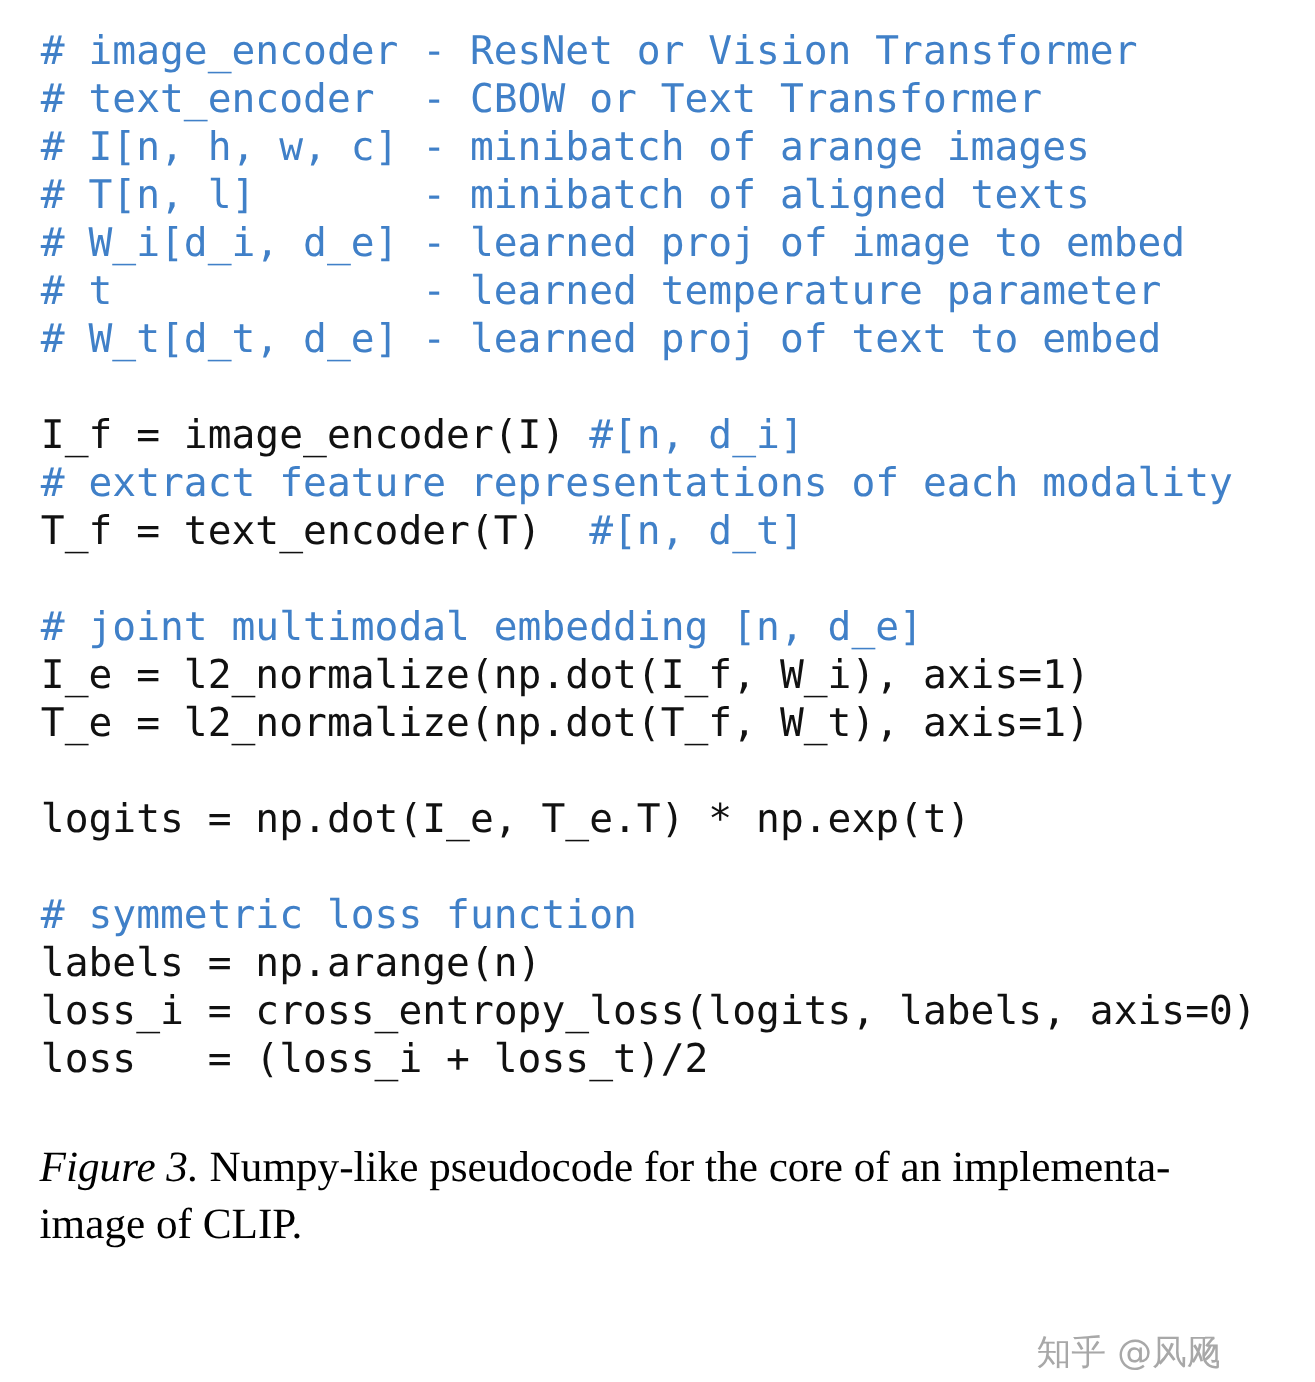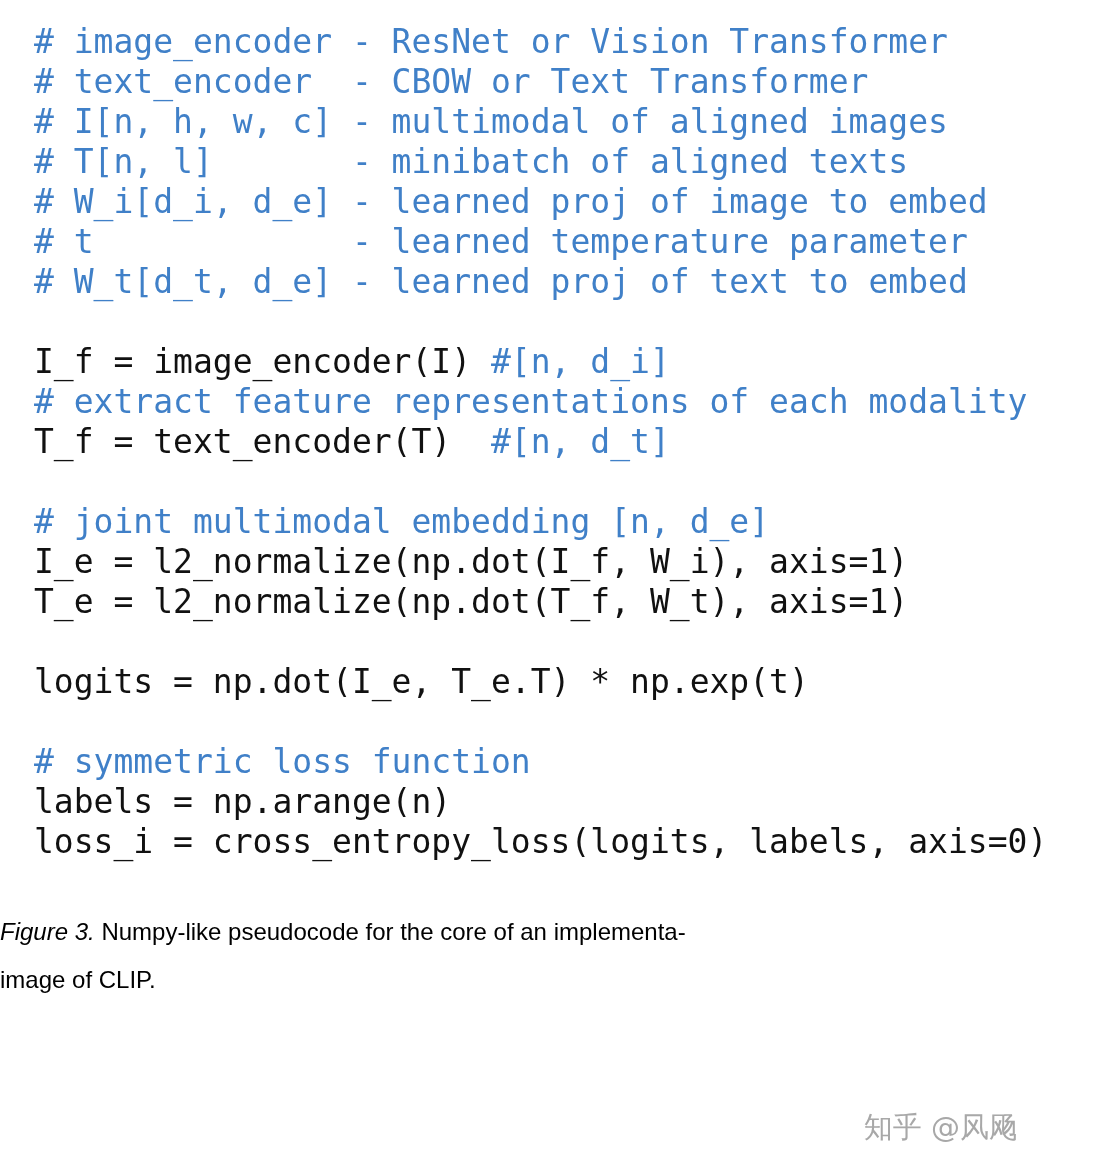--- a/index.html
+++ b/index.html
@@ -29,22 +29,23 @@
   }
   .code-line {
     white-space: pre;
     line-height: 40px;
     height: 40px;
   }
   .code-line .comment { color: var(--comment-color); }
   .code-line .code { color: var(--code-color); }
   .caption {
     margin-top: 46px;
-    font-family: Liberation Sans, sans-serif;
-    font-size: 24px;
+    padding-left: 33px;
+    font-family: Liberation Serif, serif;
+    font-size: 36px;
     line-height: 48px;
     color: var(--caption-color);
   }
   .caption .fig-label {
     font-style: italic;
   }
   .watermark {
     position: absolute;
     right: 28px;
     bottom: 4px;
@@ -54,39 +55,40 @@
   }
 </style>
 </head>
 <body>
 
 <div class="page">
 
   <div class="code-block">
       <div class="code-line"><span class="comment"># image_encoder - ResNet or Vision Transformer</span></div>
       <div class="code-line"><span class="comment"># text_encoder  - CBOW or Text Transformer</span></div>
-      <div class="code-line"><span class="comment"># I[n, h, w, c] - multimodal of aligned images</span></div>
+      <div class="code-line"><span class="comment"># I[n, h, w, c] - minibatch of arange images</span></div>
       <div class="code-line"><span class="comment"># T[n, l]       - minibatch of aligned texts</span></div>
       <div class="code-line"><span class="comment"># W_i[d_i, d_e] - learned proj of image to embed</span></div>
       <div class="code-line"><span class="comment"># t             - learned temperature parameter</span></div>
       <div class="code-line"><span class="comment"># W_t[d_t, d_e] - learned proj of text to embed</span></div>
       <div class="code-line"> </div>
       <div class="code-line"><span class="code">I_f = image_encoder(I) </span><span class="comment">#[n, d_i]</span></div>
       <div class="code-line"><span class="comment"># extract feature representations of each modality</span></div>
       <div class="code-line"><span class="code">T_f = text_encoder(T)  </span><span class="comment">#[n, d_t]</span></div>
       <div class="code-line"> </div>
       <div class="code-line"><span class="comment"># joint multimodal embedding [n, d_e]</span></div>
       <div class="code-line"><span class="code">I_e = l2_normalize(np.dot(I_f, W_i), axis=1)</span></div>
       <div class="code-line"><span class="code">T_e = l2_normalize(np.dot(T_f, W_t), axis=1)</span></div>
       <div class="code-line"> </div>
       <div class="code-line"><span class="code">logits = np.dot(I_e, T_e.T) * np.exp(t)</span></div>
       <div class="code-line"> </div>
       <div class="code-line"><span class="comment"># symmetric loss function</span></div>
       <div class="code-line"><span class="code">labels = np.arange(n)</span></div>
       <div class="code-line"><span class="code">loss_i = cross_entropy_loss(logits, labels, axis=0)</span></div>
+      <div class="code-line"><span class="code">loss   = (loss_i + loss_t)/2</span></div>
     </div>
 
   <div class="caption">
     <div><span class="fig-label">Figure 3.</span><span> Numpy-like pseudocode for the core of an implementa-</span></div>
     <div><span>image of CLIP.</span></div>
   </div>
 
   <div class="watermark">知乎 @风飏</div>
 
 </div>

